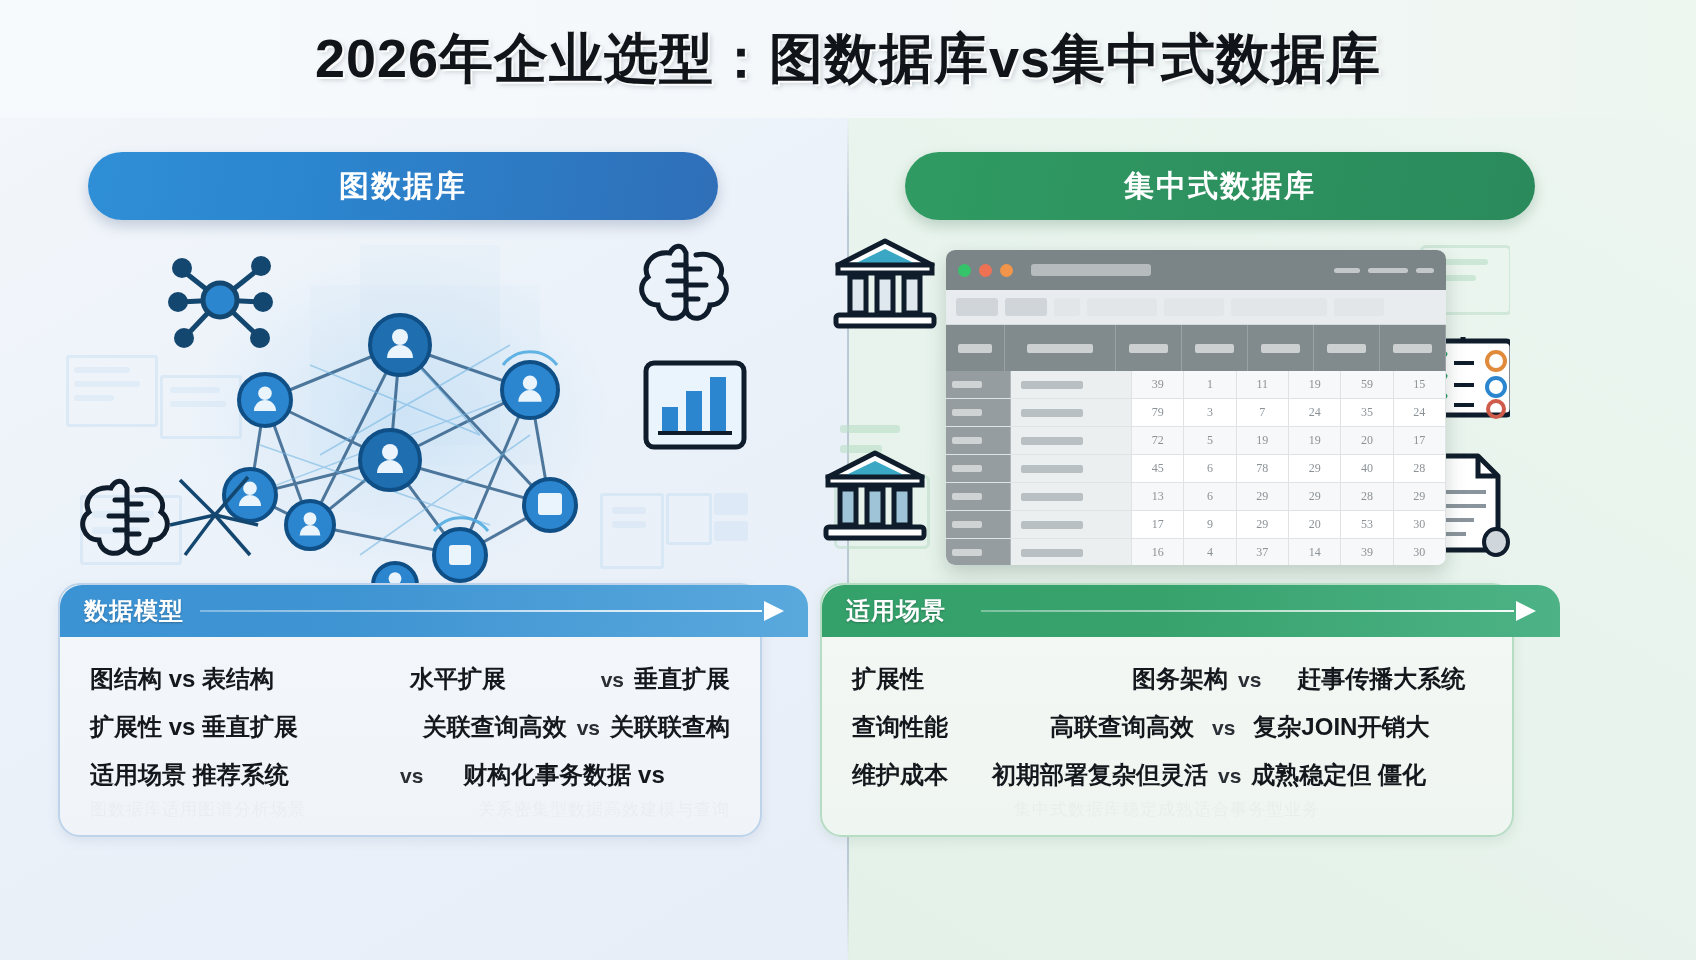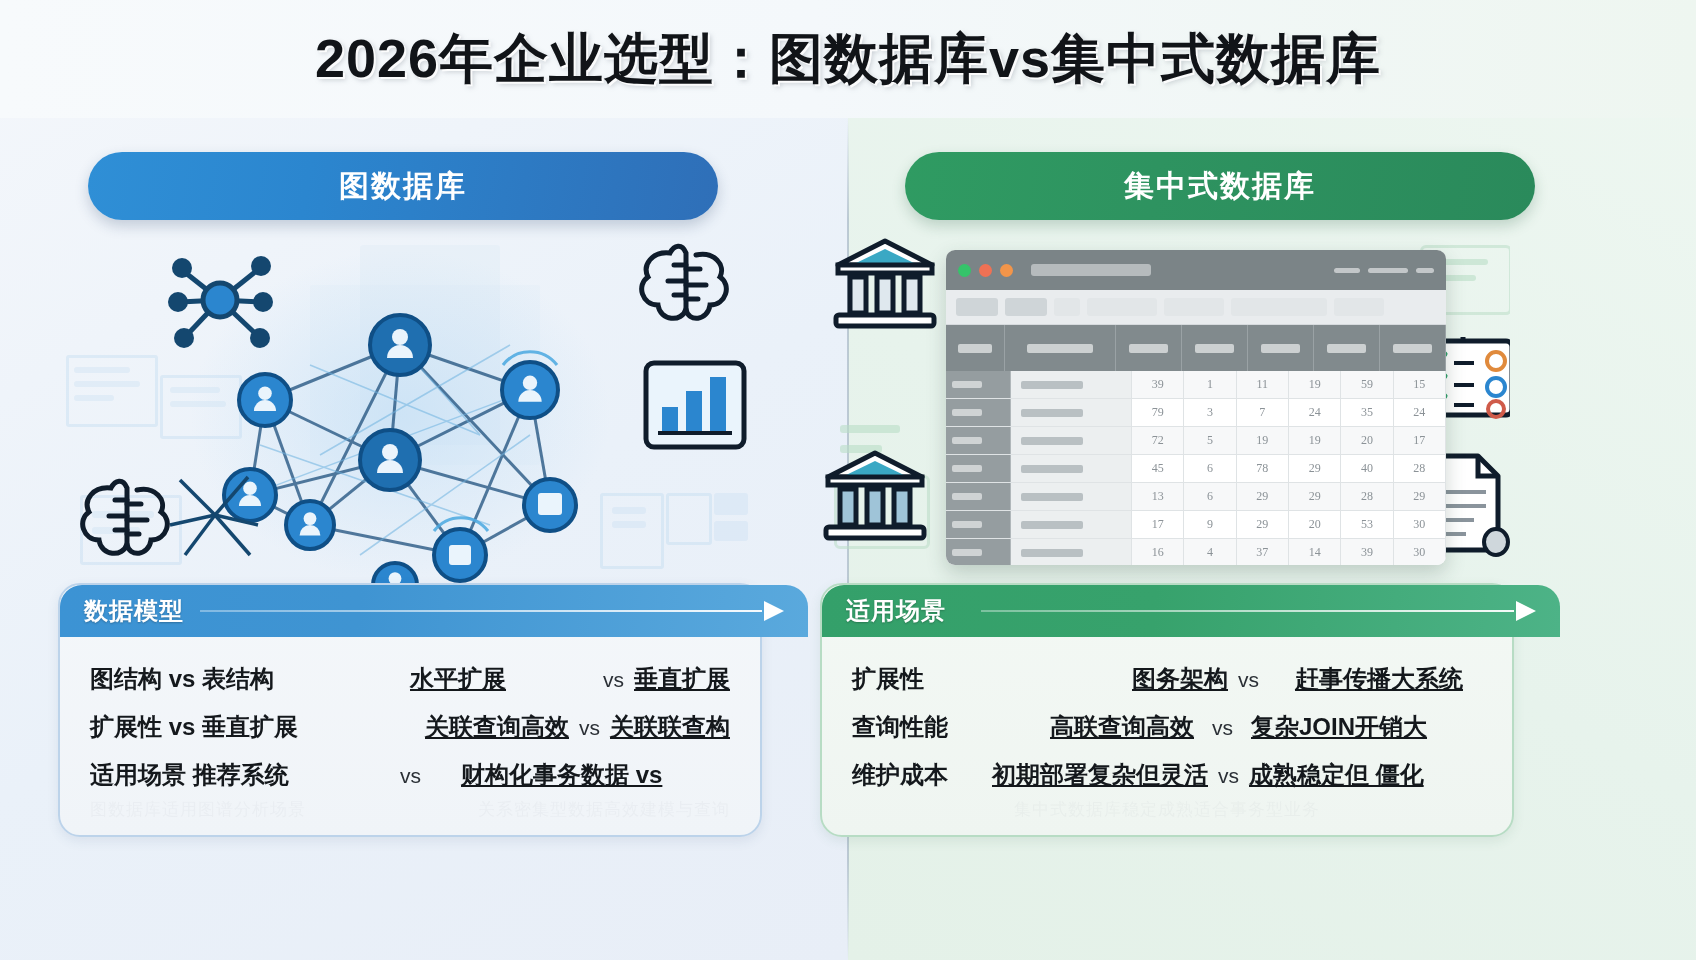--- a/index.html
+++ b/index.html
@@ -104,22 +104,22 @@
      text-shadow:0 1px 2px rgba(0,0,0,.25);white-space:nowrap;}
   .arrowline{flex:1;height:20px;position:relative;}
   .arrowline .ln{position:absolute;left:0;right:22px;top:9px;height:2px;
      background:linear-gradient(90deg,rgba(255,255,255,.35),rgba(255,255,255,.95));}
   .arrowline .hd{position:absolute;right:0;top:0;width:0;height:0;
      border-top:10px solid transparent;border-bottom:10px solid transparent;border-left:20px solid #ffffff;}
 
   .rows{position:absolute;left:0;top:52px;width:100%;padding:26px 30px 0 30px;box-sizing:border-box;}
   .row{display:flex;align-items:baseline;margin-bottom:16px;font-size:24px;color:#14181c;white-space:nowrap;}
   .row .c1{width:150px;font-weight:600;}
-  .row .c2{flex:1;font-weight:600;text-decoration:underline;}
-  .vs{font-size:21px;color:#2a2f35;padding:0 10px;font-weight:400;text-align:right;}
+  .row .c2{flex:1;font-weight:600;}
+  .vs{font-size:21px;color:#2a2f35;padding:0 10px;font-weight:700;text-align:right;}
   .faint{opacity:.20;font-size:17px;letter-spacing:1px;color:#5a6470;}
   .row.blur .c2{filter:blur(.6px);text-align:right;}
 
   .ghostrow{position:absolute;left:30px;right:30px;bottom:14px;
      font-size:15px;color:#6c7680;opacity:.22;display:flex;justify-content:space-between;white-space:nowrap;}
 </style>
 </head>
 <body>
 
 <div id="stage">

